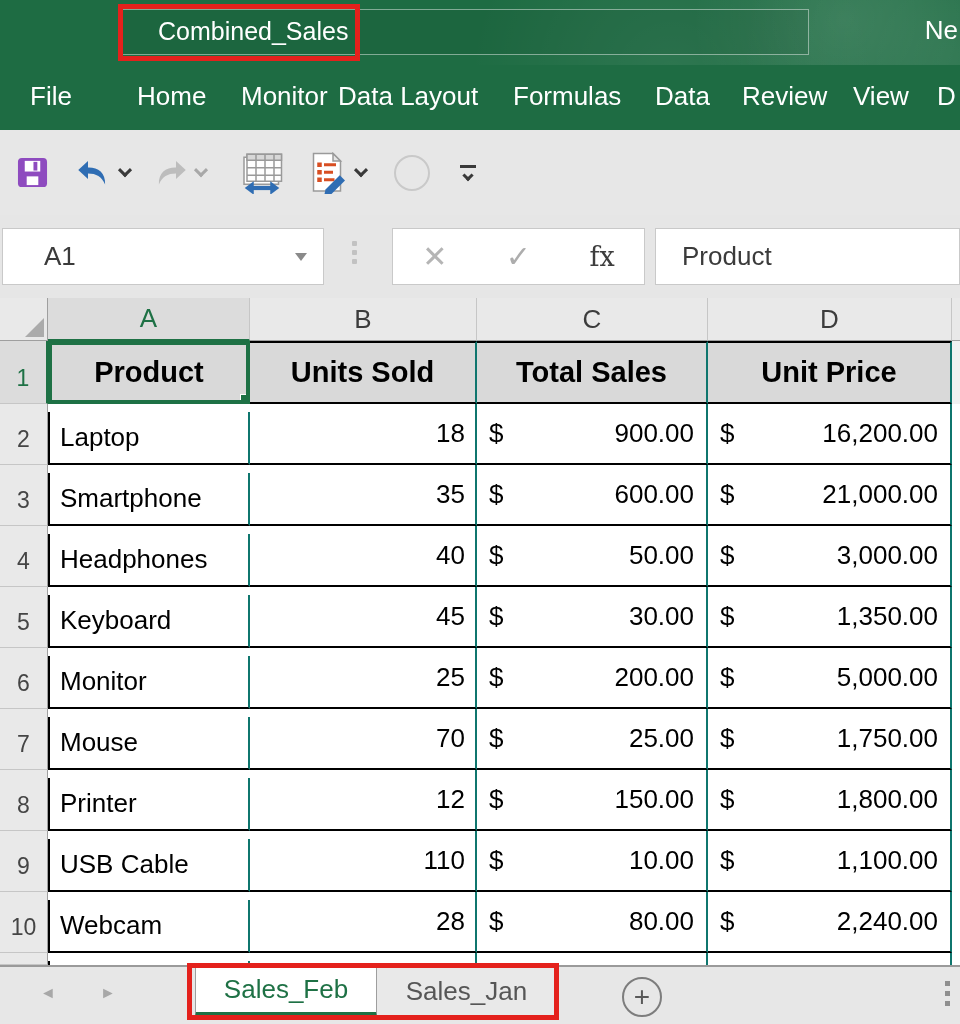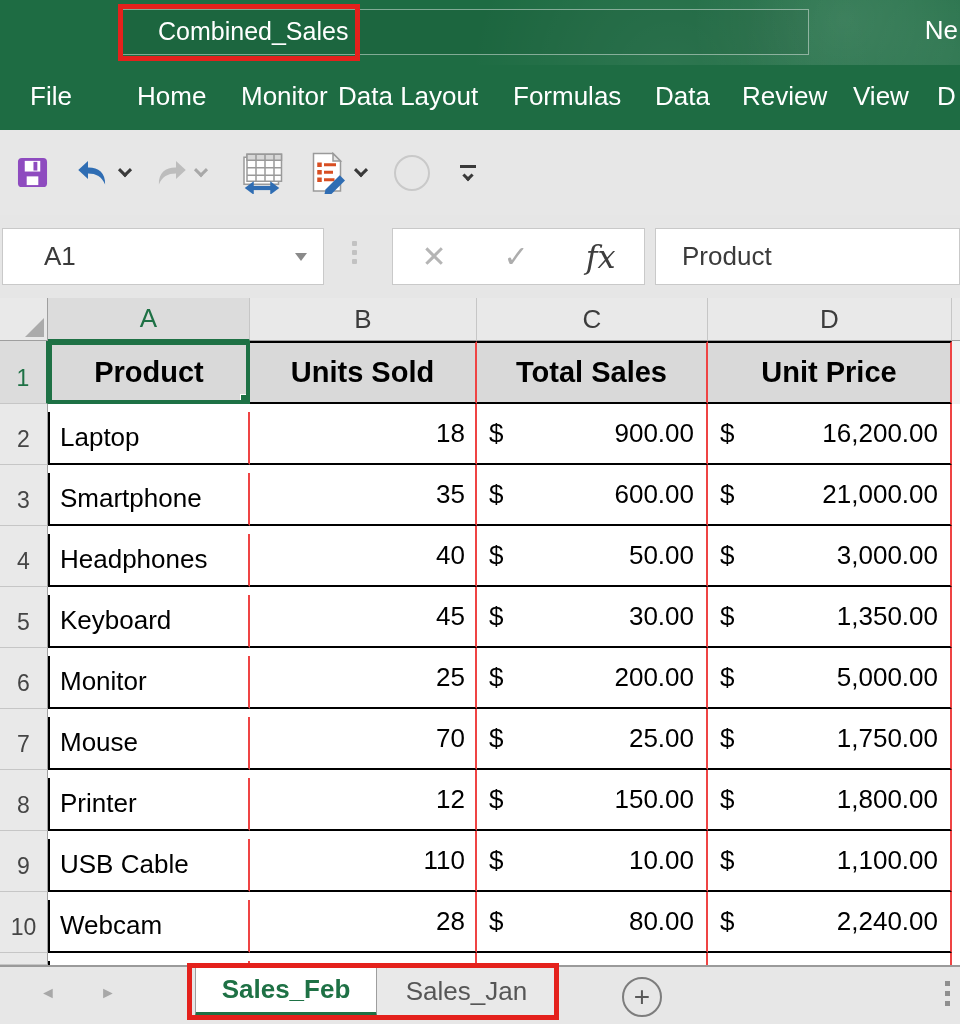--- a/index.html
+++ b/index.html
@@ -47,21 +47,21 @@
       border:1px solid #c9c9c9; display:flex; align-items:center;padding-left:24px; }
   .name-box-text { font-size:26px; color:#3b3b3b; padding-left:17px; flex:1; }
   .dd-arrow { width:0; height:0; border-left:6px solid transparent; border-right:6px solid transparent;
       border-top:8px solid #8a8a8a; margin-right:16px; }
   .fsep { position:absolute; left:352px; top:26px; display:flex; flex-direction:column; gap:4px; }
   .fsep i { display:block; width:5px; height:5px; background:#c2c2c2; border-radius:1px; }
   .fx-box { position:absolute; left:392px; top:13px; width:253px; height:57px; background:#fff;
       border:1px solid #c9c9c9; display:flex; align-items:center; justify-content:space-around; }
   .fx-cancel { font-size:30px; color:#b5b5b5; }
   .fx-enter  { font-size:30px; color:#adadad; }
-  .fx-label  { font-size:32px; color:#3d3d3d; font-family:"DejaVu Serif", serif; font-style:italic; }
+  .fx-label  { font-size:27px; color:#3d3d3d; font-family:"DejaVu Serif", serif; }
   .formula-box { position:absolute; left:655px; top:13px; width:305px; height:57px; background:#fff;
       border:1px solid #c9c9c9; display:flex; align-items:center; }
   .formula-text { font-size:26px; color:#3b3b3b; padding-left:26px; }
 
   
   .sheet { position:absolute; left:0; top:298px; width:960px; height:667px; background:#fff;
       display:grid; grid-template-columns:48px 202px 227px 231px 244px 8px;
       grid-template-rows:43px 63px repeat(9, 61px) 12px; }
   .corner { background:#e9e9e9; border-right:1px solid #9f9f9f; border-bottom:1px solid #9f9f9f;
       position:relative; }
@@ -69,21 +69,21 @@
       border-right:19px solid #ababab; border-top:19px solid transparent; }
   .ch { background:#e9e9e9; border-right:1px solid #c6c6c6; border-bottom:1px solid #9f9f9f;
       display:flex; align-items:center; justify-content:center; font-size:26px; color:#3c3c3c; }
   .ch.sel { background:#dcdcdc; color:#1e7145; border-bottom:2px solid #1e7145; }
   .ch.partial { border-right:none; }
   .rh { background:#e9e9e9; border-right:1px solid #9f9f9f; border-bottom:1px solid #c6c6c6;
       display:flex; align-items:flex-end; justify-content:center; font-size:23px; color:#454545;
       padding-bottom:11px; }
   .rh.sel { background:#dcdcdc; color:#1e7145; border-right:2px solid #1e7145; }
   .rh.r11 { padding-bottom:0; }
-  .c { background:#fff; border-right:2px solid #ef4444; border-bottom:2px solid #000;
+  .c { background:#fff; border-right:2px solid #0f766e; border-bottom:2px solid #000;
       display:flex; align-items:center; font-size:26px; color:#000; overflow:hidden; }
   .c.left { border-left:2px solid #000;margin-top:8px; }
   .c.top  { border-top:2px solid #000; }
   .c.hdr { background:#d9d9d9; font-weight:bold; font-size:29px; justify-content:center; }
   .c.txt { padding-left:10px; }
   .c.num { justify-content:flex-end; padding-right:10px; }
   .c.money { justify-content:space-between; padding:0 12px; }
   .c.sel1 { border:4px solid #1e7145; position:relative; z-index:2; }
   .c.sel1::after { content:''; position:absolute; right:-6px; bottom:-6px; width:10px; height:10px;
       background:#1e7145; border:1px solid #fff; }
@@ -92,21 +92,21 @@
   .c.r11 { border-bottom:none; height:12px; }
   .c.r11.pe { border-right:none; }
 
   
   .tabbar { position:absolute; left:0; top:965px; width:960px; height:59px; background:#e7e7e7;
       border-top:2px solid #9a9a9a; }
   .nav-arrow { position:absolute; top:0; height:52px; line-height:52px; font-size:16px; color:#a8a8a8; }
   .nav-left { left:40px; } .nav-right { left:100px; }
   .stab { position:absolute; top:0; height:50px; display:flex; align-items:center; justify-content:center;
       font-size:26px; }
-  .stab.active { left:195px; width:182px; background:#fff; color:#1e7145; font-weight:bold;
+  .stab.active { left:195px; width:182px; background:#fff; color:#1e7145; font-weight:normal;
       border-left:1px solid #9e9e9e; border-right:1px solid #9e9e9e; border-bottom:5px solid #1e7145; }
   .stab.inactive { left:377px; width:180px; background:#e9e9e9; color:#565656;
       border-right:1px solid #9e9e9e; border-bottom:1px solid #9e9e9e; }
   .red-box-tabs { position:absolute; left:187px; top:-4px; width:372px; height:57px;
       border:5px solid #e4211c; z-index:4; }
   .plus-btn { position:absolute; left:622px; top:10px; width:40px; height:40px; border:2px solid #7d7d7d;
       border-radius:50%; color:#595959; font-size:28px; line-height:35px; text-align:center; }
   .tab-dots { position:absolute; right:10px; top:14px; display:flex; flex-direction:column; gap:5px; }
   .tab-dots i { display:block; width:5px; height:5px; background:#8f8f8f; }
 </style>

